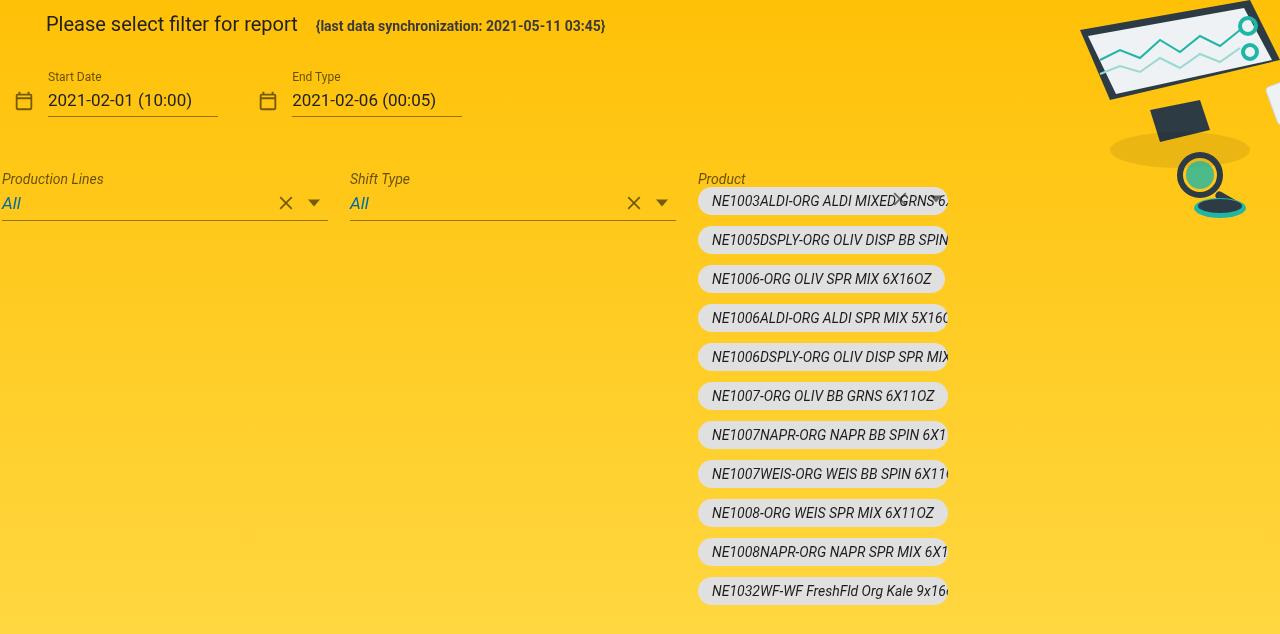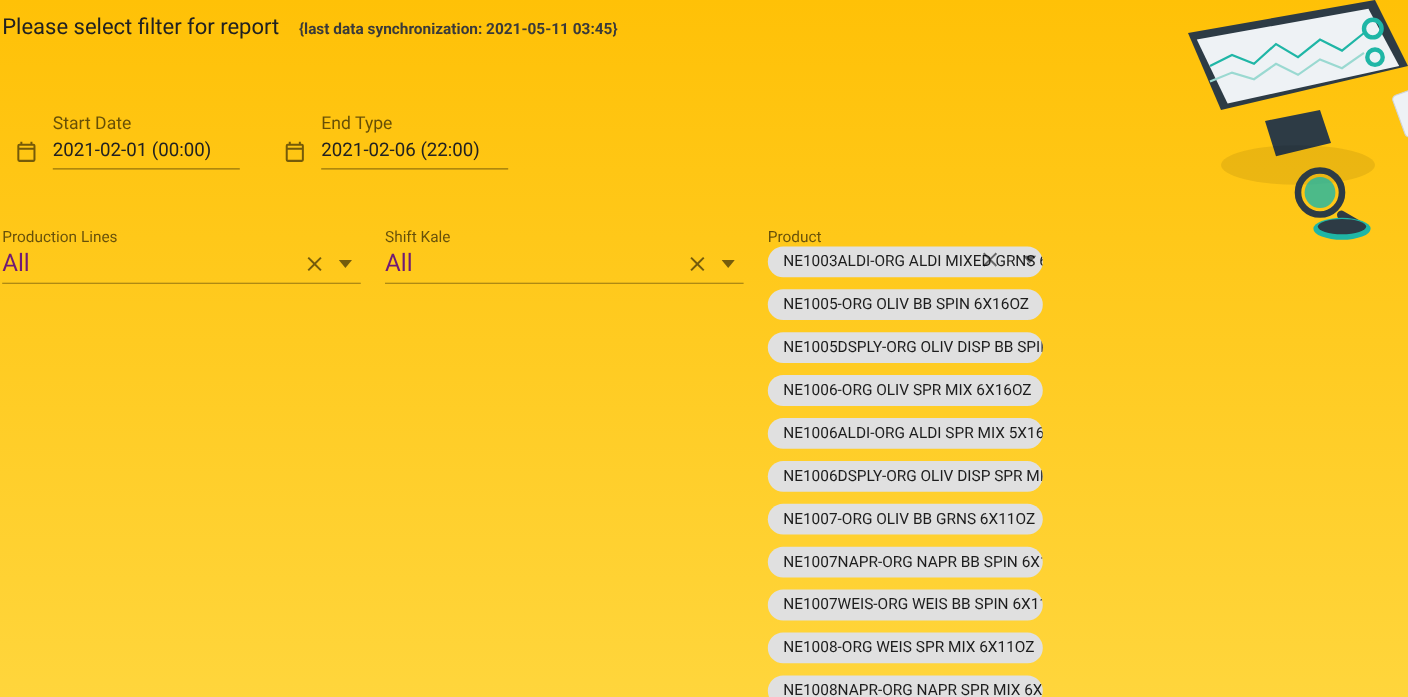--- a/index.html
+++ b/index.html
@@ -10,67 +10,68 @@
     width: 1280px;
     position: relative;
     overflow: hidden;
     color: #212121;
   }
   .header-row {
     display: flex;
     align-items: baseline;
     padding: 12px 12px 0 2px;
     gap: 18px;
+    margin-left: 44px;
   }
   .page-title {
     font-size: 20px;
     font-weight: 400;
     color: #212121;
   }
   .sync-note {
     font-size: 14px;
     font-weight: 700;
     color: #3a3a3a;
   }
   .date-row {
     display: flex;
     gap: 36px;
     padding: 34px 0 0 10px;
   }
   .date-field { display: flex; align-items: flex-end; gap: 10px; }
   .cal-icon { width: 20px; height: 22px; fill: #212121; margin-bottom: 4px; display:block;}
   .field-col { display: flex; flex-direction: column; }
-  .field-label { font-size: 16px; color: rgba(0,0,0,.6); margin-bottom: 2px; margin-top: 32px; }
+  .field-label { font-size: 12px; color: rgba(0,0,0,.6); margin-bottom: 2px; }
   .date-value {
     font-size: 17px; color: #212121;
     border-bottom: 1px solid rgba(0,0,0,.42);
     padding: 4px 26px 6px 0;
     min-width: 150px;
     background: transparent;
     cursor: text;
   }
 
   .filters-row {
     display: flex;
     gap: 22px;
     padding: 54px 0 0 2px;
     align-items: flex-start;
   }
-  .filter-col { display: flex; flex-direction: column; }
+  .filter-col { display: flex; flex-direction: column; font-style: italic; }
   .filter-col.wide { width: 326px; }
   .filter-col.prod { flex: 1; }
   .filter-label { font-size: 14px; color: rgba(0,0,0,.6); margin-bottom: 0; padding-left:0; }
   .select-row {
     display: flex;
     align-items: center;
     border-bottom: 1px solid rgba(0,0,0,.42);
     height: 34px;
     padding: 0 0 2px 0;
   }
-  .select-value { font-size: 22px; color:#701a75; flex:1; }
+  .select-value { font-size: 17px; color:#0369a1; flex:1; }
   .icon-btn { width: 28px; height: 28px; display:flex; align-items:center; justify-content:center; cursor:pointer; }
   .icon-btn svg { width: 22px; height: 22px; fill: rgba(0,0,0,.54); }
   .icon-btn.tri svg { width:12px; height:12px; }
 
   .chips-area {
     position: relative;
     padding-right: 60px;
     min-height: 40px;
   }
   .chips-wrap {
@@ -119,32 +120,32 @@
 
 <div class="date-row">
   <div class="date-field">
     <span class="icon-btn">
       <svg class="cal-icon" viewBox="0 0 24 24">
           <path d="M19 4h-1V2h-2v2H8V2H6v2H5a2 2 0 0 0-2 2v14a2 2 0 0 0 2 2h14a2 2 0 0 0 2-2V6a2 2 0 0 0-2-2zm0 16H5V10h14v10zM5 8V6h14v2H5z"></path>
         </svg>
     </span>
     <div class="field-col">
       <span class="field-label">Start Date</span>
-      <span class="date-value">2021-02-01 (00:00)</span>
+      <span class="date-value">2021-02-01 (10:00)</span>
     </div>
   </div>
   <div class="date-field">
     <span class="icon-btn">
       <svg class="cal-icon" viewBox="0 0 24 24">
           <path d="M19 4h-1V2h-2v2H8V2H6v2H5a2 2 0 0 0-2 2v14a2 2 0 0 0 2 2h14a2 2 0 0 0 2-2V6a2 2 0 0 0-2-2zm0 16H5V10h14v10zM5 8V6h14v2H5z"></path>
         </svg>
     </span>
     <div class="field-col">
       <span class="field-label">End Type</span>
-      <span class="date-value">2021-02-06 (22:00)</span>
+      <span class="date-value">2021-02-06 (00:05)</span>
     </div>
   </div>
 </div>
 
 <div class="filters-row">
 
   <div class="filter-col wide">
     <span class="filter-label">Production Lines</span>
     <div class="select-row">
       <span class="select-value">All</span>
@@ -155,42 +156,41 @@
       </span>
       <span class="icon-btn tri">
         <svg viewBox="0 0 10 6">
             <path d="M0 0h10L5 6z" fill="rgba(0,0,0,.54)"></path>
           </svg>
       </span>
     </div>
   </div>
 
   <div class="filter-col wide">
-    <span class="filter-label">Shift Kale</span>
+    <span class="filter-label">Shift Type</span>
     <div class="select-row">
       <span class="select-value">All</span>
       <span class="icon-btn">
         <svg viewBox="0 0 24 24">
             <path d="M19 6.4 17.6 5 12 10.6 6.4 5 5 6.4 10.6 12 5 17.6 6.4 19 12 13.4 17.6 19 19 17.6 13.4 12z"></path>
           </svg>
       </span>
       <span class="icon-btn tri">
         <svg viewBox="0 0 10 6">
             <path d="M0 0h10L5 6z" fill="rgba(0,0,0,.54)"></path>
           </svg>
       </span>
     </div>
   </div>
 
   <div class="filter-col prod">
     <span class="filter-label">Product</span>
     <div class="chips-area">
       <div class="chips-wrap" id="chips-wrap">
           <div class="chip">NE1003ALDI-ORG ALDI MIXED GRNS 6X5OZ</div>
-          <div class="chip">NE1005-ORG OLIV BB SPIN 6X16OZ</div>
           <div class="chip">NE1005DSPLY-ORG OLIV DISP BB SPIN 9X16O</div>
           <div class="chip">NE1006-ORG OLIV SPR MIX 6X16OZ</div>
           <div class="chip">NE1006ALDI-ORG ALDI SPR MIX 5X16OZ</div>
           <div class="chip">NE1006DSPLY-ORG OLIV DISP SPR MIX 9X16</div>
           <div class="chip">NE1007-ORG OLIV BB GRNS 6X11OZ</div>
           <div class="chip">NE1007NAPR-ORG NAPR BB SPIN 6X11OZ</div>
           <div class="chip">NE1007WEIS-ORG WEIS BB SPIN 6X11OZ</div>
           <div class="chip">NE1008-ORG WEIS SPR MIX 6X11OZ</div>
           <div class="chip">NE1008NAPR-ORG NAPR SPR MIX 6X11OZ</div>
           <div class="chip">NE1032WF-WF FreshFld Org Kale 9x16oz</div>

